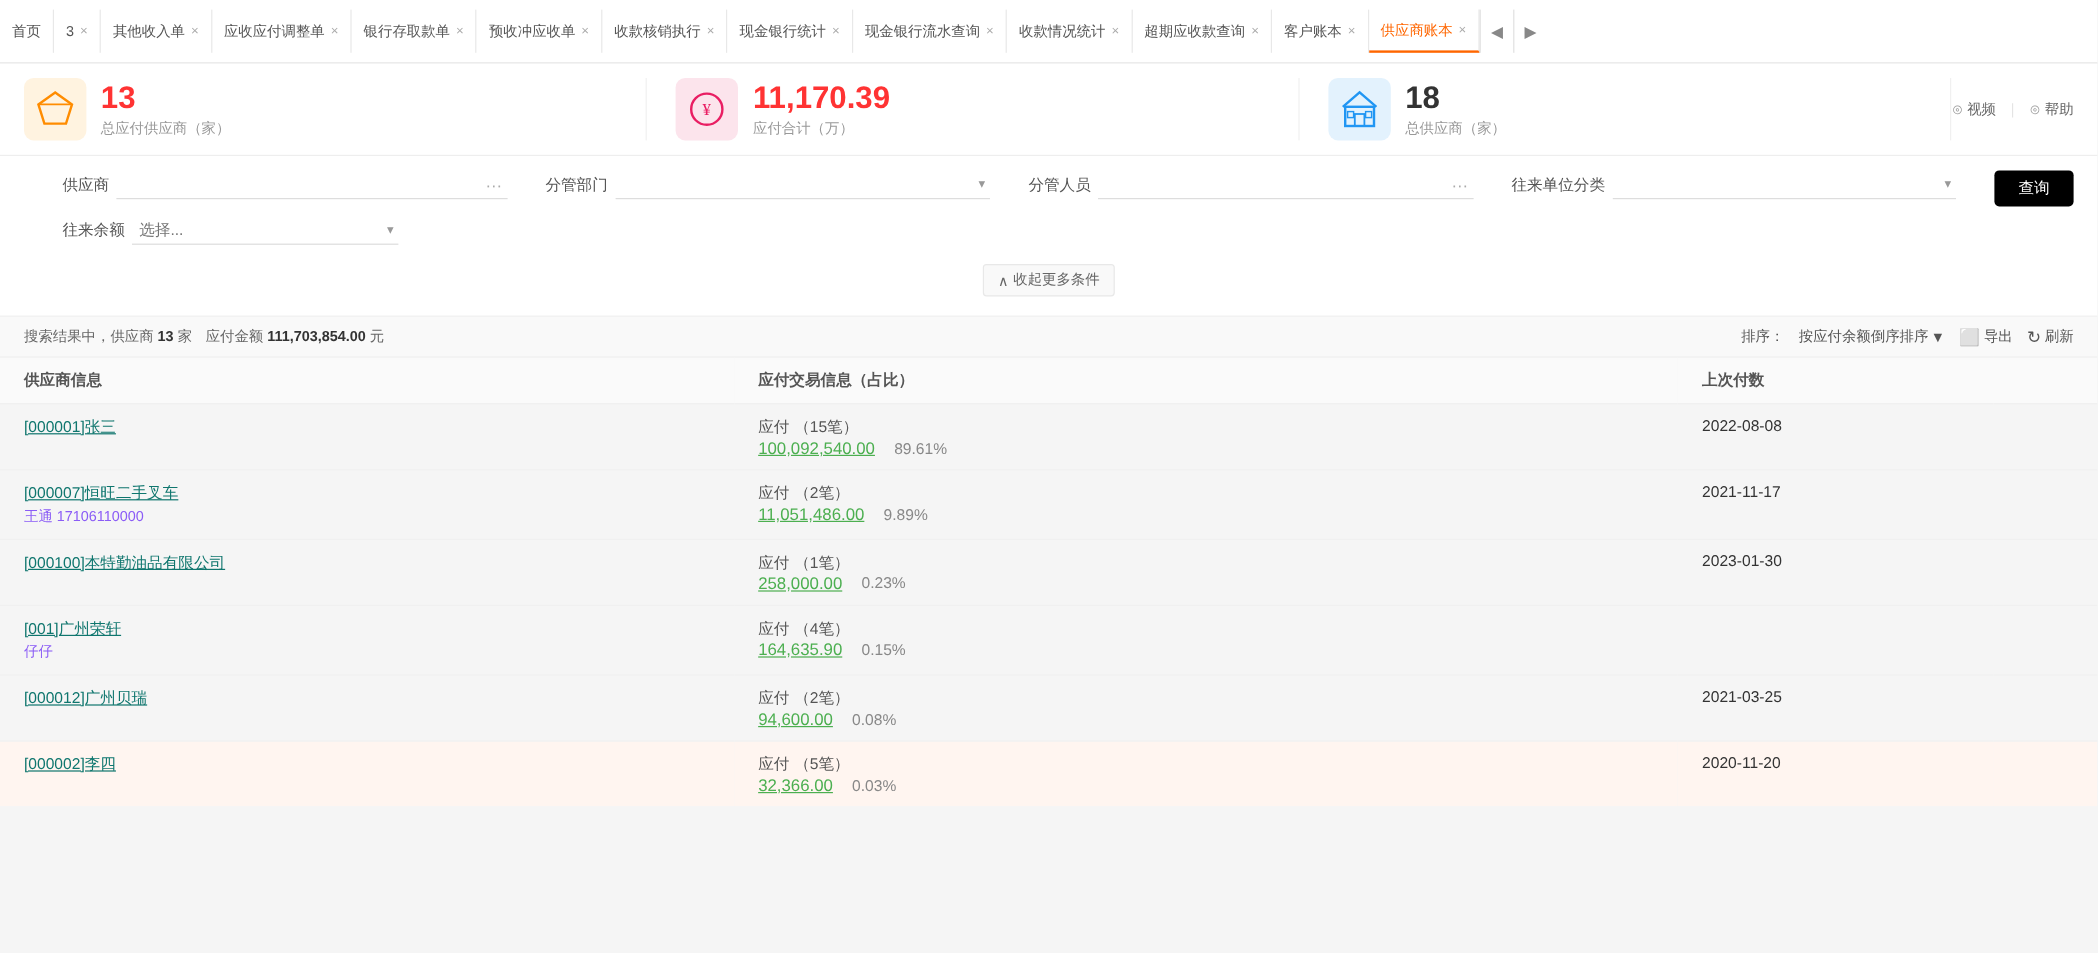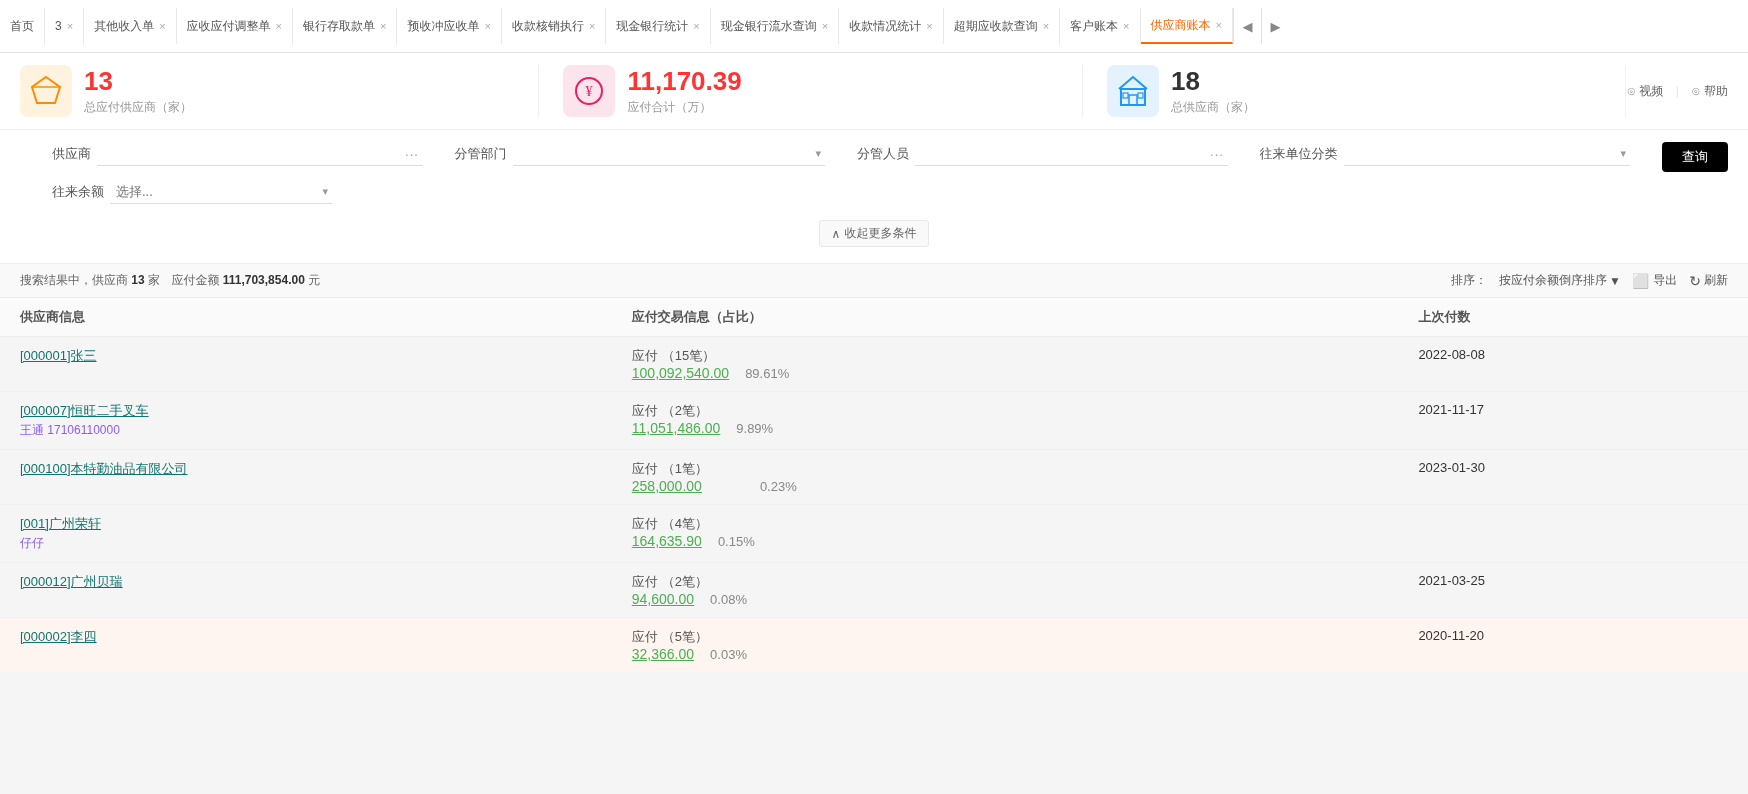--- a/index.html
+++ b/index.html
@@ -509,21 +509,21 @@
               <span class="tx-pct">9.89%</span>
             </div>
           </td>
           <td style="width: 15%;">2021-11-17</td>
           <td></td>
         </tr>
         <tr>
           <td style="width: 35%;"><span class="supplier-link">[000100]本特勤油品有限公司</span></td>
           <td style="width: 45%;">
             <div><span class="tx-label">应付</span><span class="tx-count">（1笔）</span></div>
-            <div style="display: flex; align-items: center; gap: 42px;">
+            <div style="display: flex; ">
               <span class="amount-green">258,000.00</span>
               <span class="tx-pct">0.23%</span>
             </div>
           </td>
           <td style="width: 15%;">2023-01-30</td>
           <td></td>
         </tr>
         <tr>
           <td style="width: 35%;"><span class="supplier-link">[001]广州荣轩</span><div class="supplier-sub">仔仔</div></td>
           <td style="width: 45%;">

